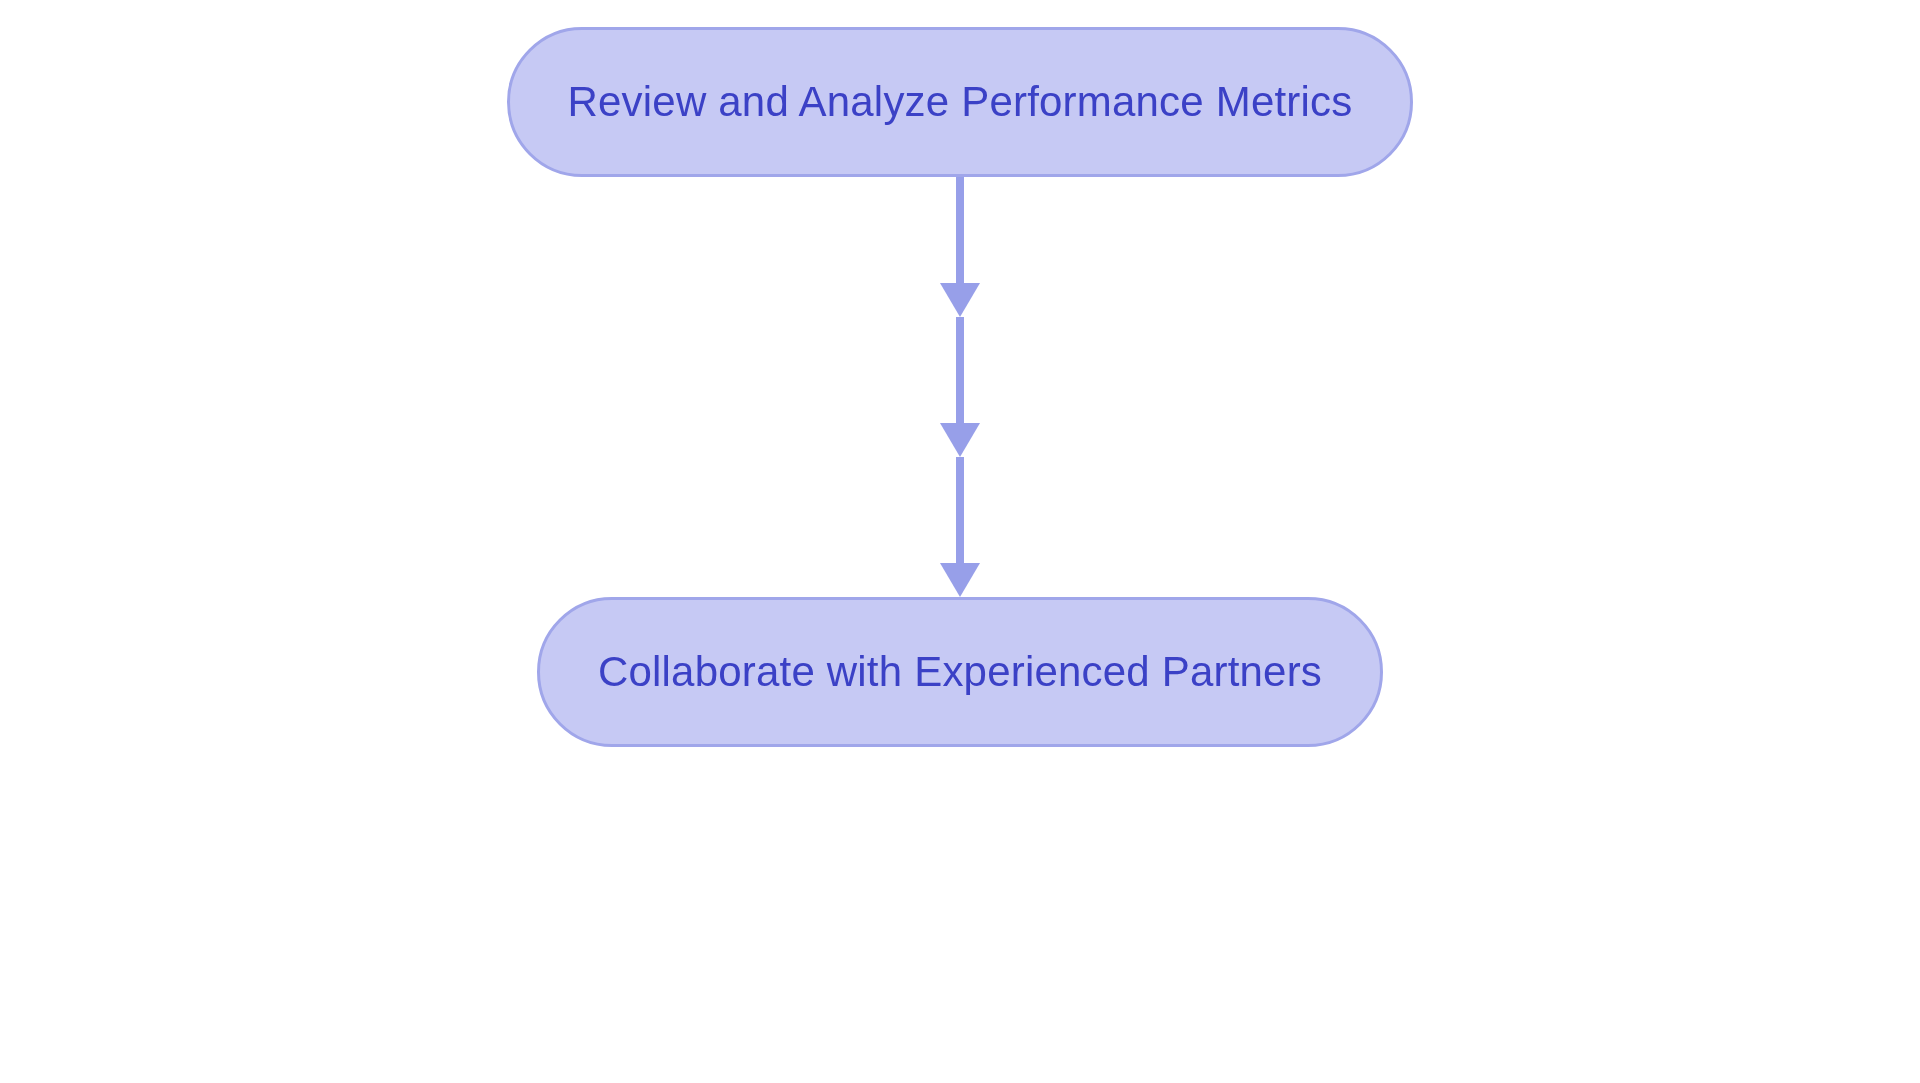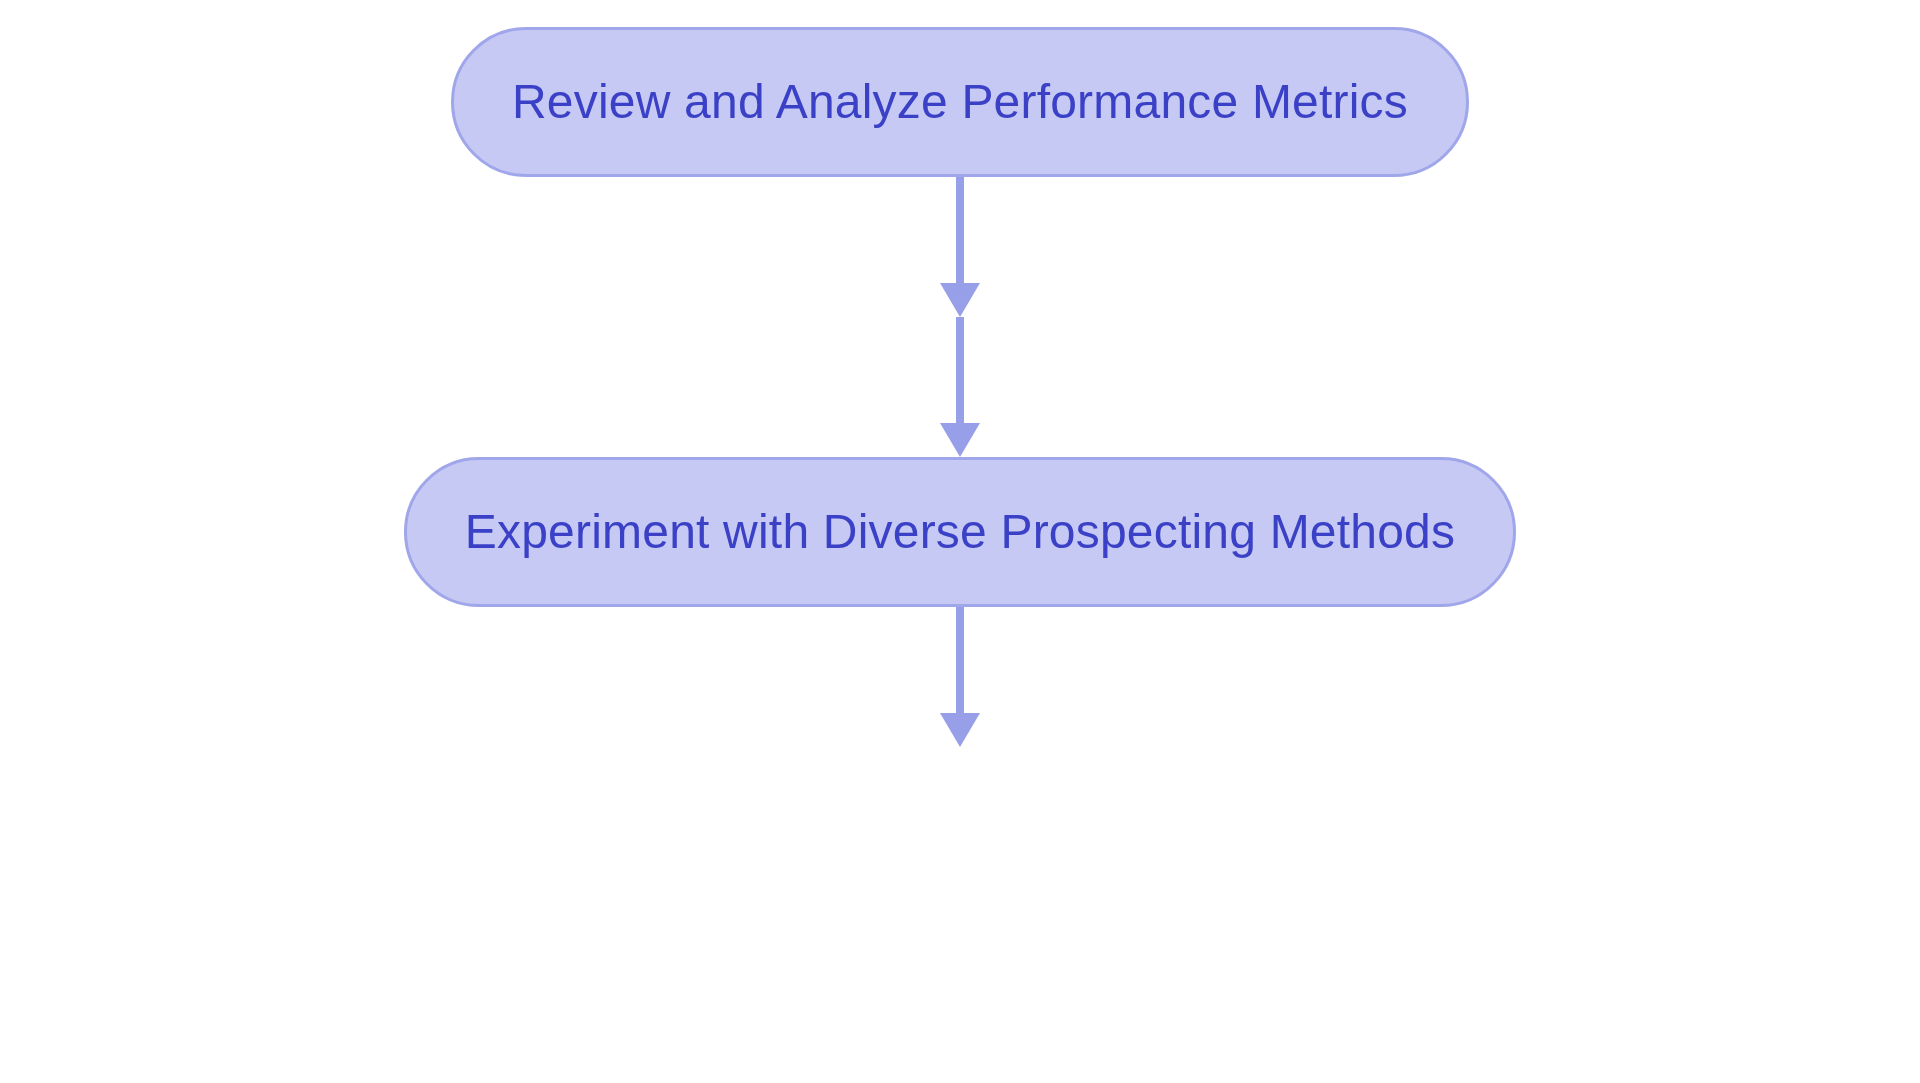--- a/index.html
+++ b/index.html
@@ -30,21 +30,21 @@
     justify-content: center;
     padding: 0 58px;
     background: var(--node-fill, #c6c9f4);
     border: 3px solid var(--node-border, #a0a6ea);
     border-radius: 75px;
     white-space: nowrap;
     flex: 0 0 auto;
   }
 
   .flow-node .label {
-    font-size: 48px;
+    font-size: 42px;
     line-height: 1;
     color: var(--node-text, #3b41c6);
     letter-spacing: 0.2px;
   }
 
   .flow-arrow {
     height: 140px;
     width: 40px;
     display: flex;
     flex-direction: column;
@@ -81,23 +81,23 @@
     <div class="line"></div>
     <div class="head"></div>
   </div>
 
 
   <div class="flow-arrow">
     <div class="line"></div>
     <div class="head"></div>
   </div>
 
-  <div class="flow-node">
-    <span class="label">Experiment with Diverse Prospecting Methods</span>
-  </div>
 
   <div class="flow-arrow">
     <div class="line"></div>
     <div class="head"></div>
   </div>
 
+  <div class="flow-node">
+    <span class="label">Collaborate with Experienced Partners</span>
+  </div>
 
 </div>
 
 </body></html>

